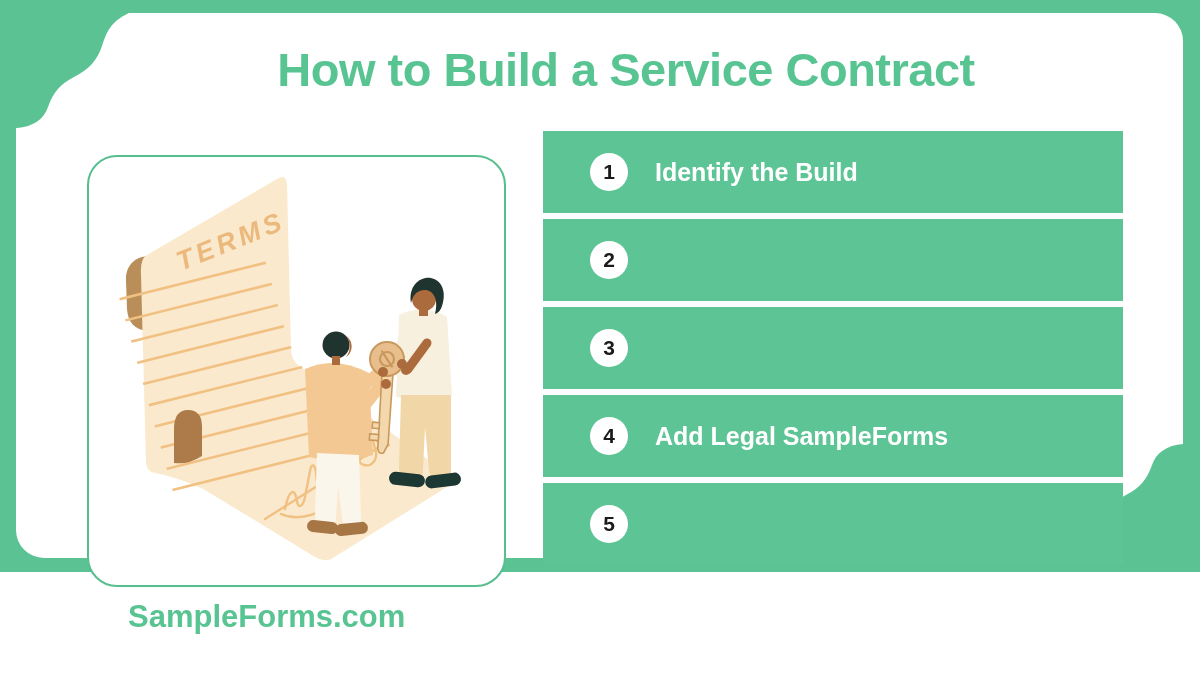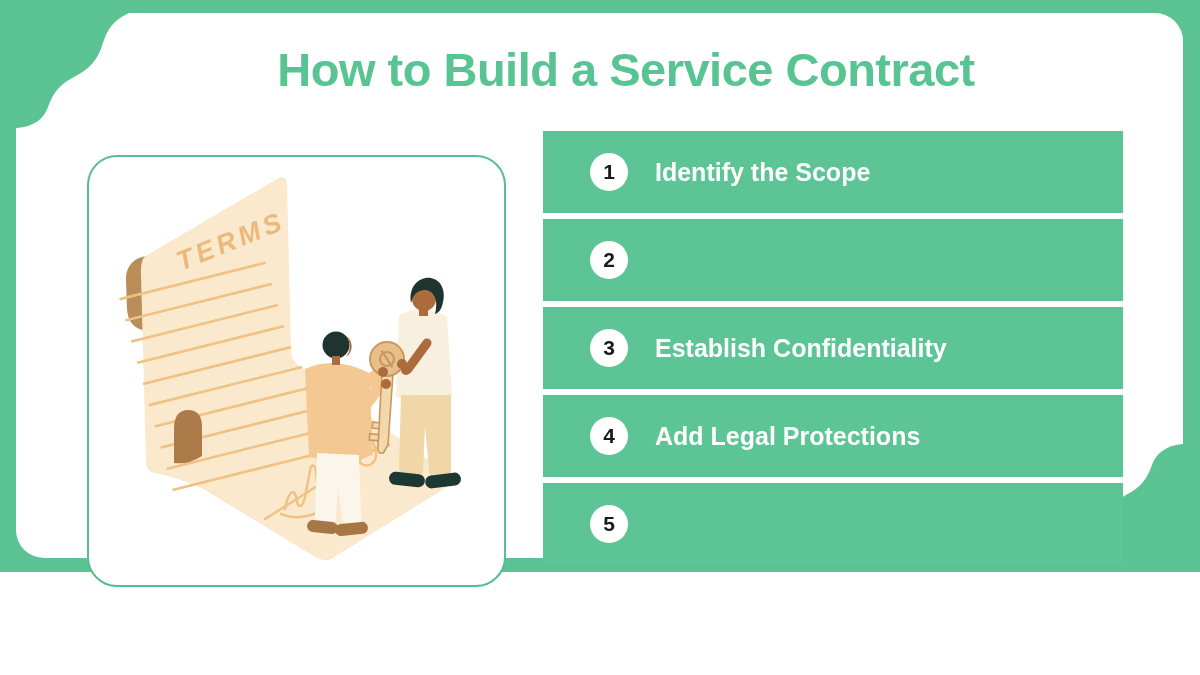--- a/index.html
+++ b/index.html
@@ -134,34 +134,34 @@
         <line x1="292" y1="194" x2="304" y2="210" stroke="#c9985c" stroke-width="2.2"></line>
       </g>
 
       <circle cx="294" cy="215" r="5" fill="#ab6b3c"></circle>
       <circle cx="297" cy="227" r="5" fill="#ab6b3c"></circle>
       <circle cx="313" cy="207" r="5" fill="#ab6b3c"></circle>
       <circle cx="317" cy="213" r="5" fill="#ab6b3c"></circle>
     </svg>
   </div>
 
+  <div class="brand">SampleForms.com</div>
 
   <div class="steps">
     <div class="step-row">
       <div class="step-num">1</div>
-      <div class="step-label">Identify the Scope</div>
+      <div class="step-label">Identify the Build</div>
     </div>
     <div class="step-row">
       <div class="step-num">2</div>
     </div>
     <div class="step-row">
       <div class="step-num">3</div>
-      <div class="step-label">Establish Confidentiality</div>
     </div>
     <div class="step-row">
       <div class="step-num">4</div>
-      <div class="step-label">Add Legal Protections</div>
+      <div class="step-label">Add Legal SampleForms</div>
     </div>
     <div class="step-row">
       <div class="step-num">5</div>
     </div>
   </div>
 </div>
 
 </body></html>

